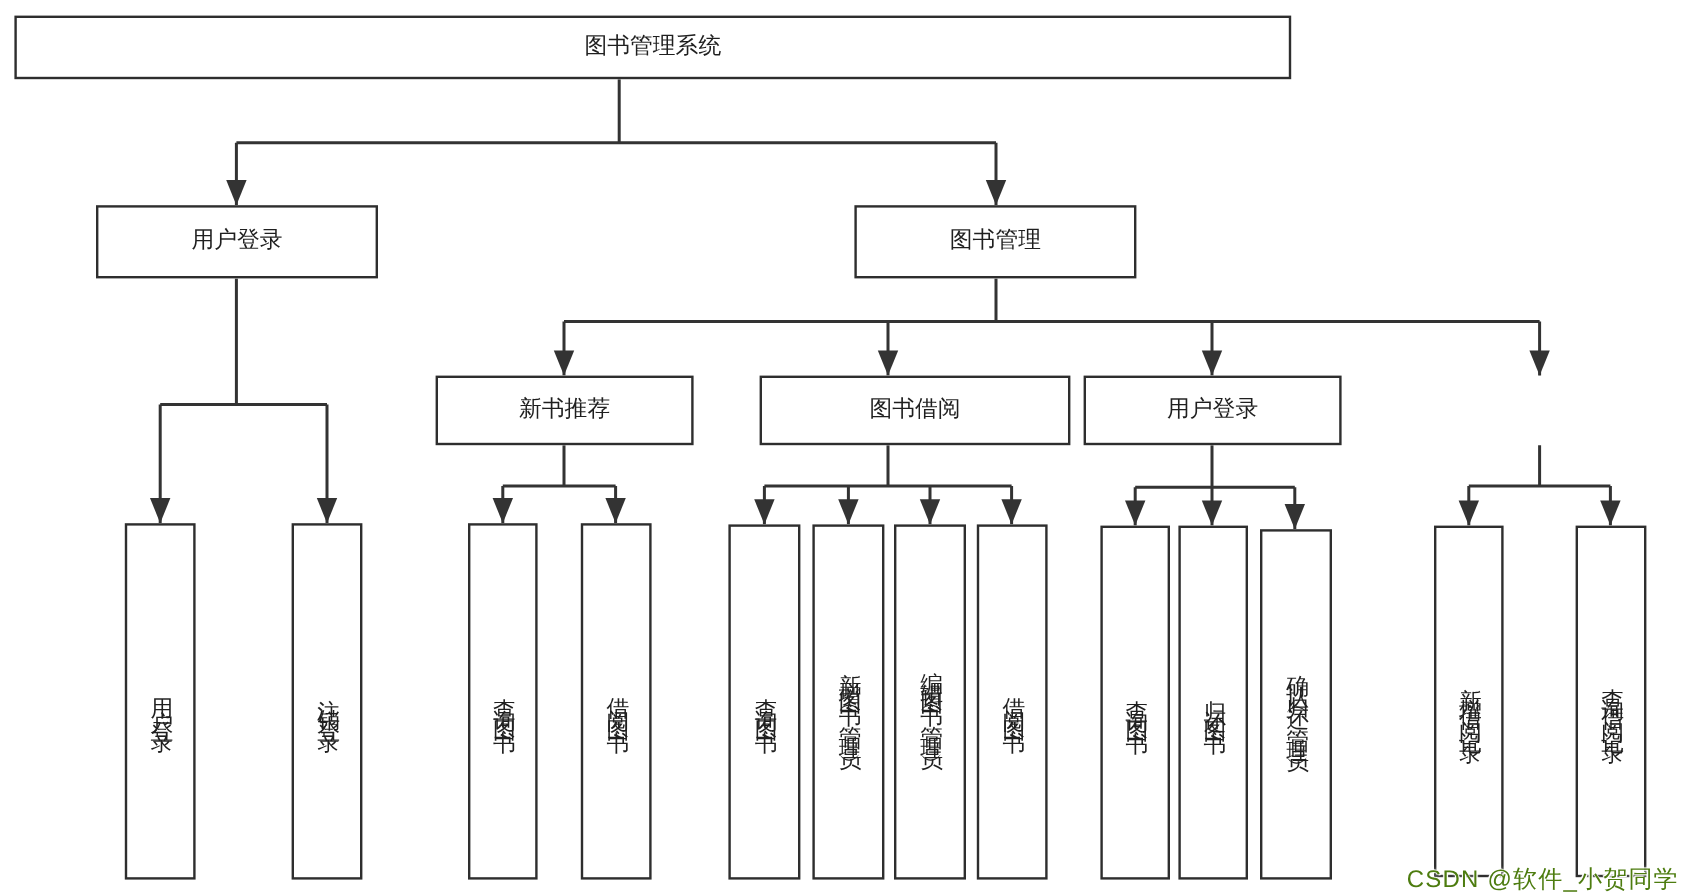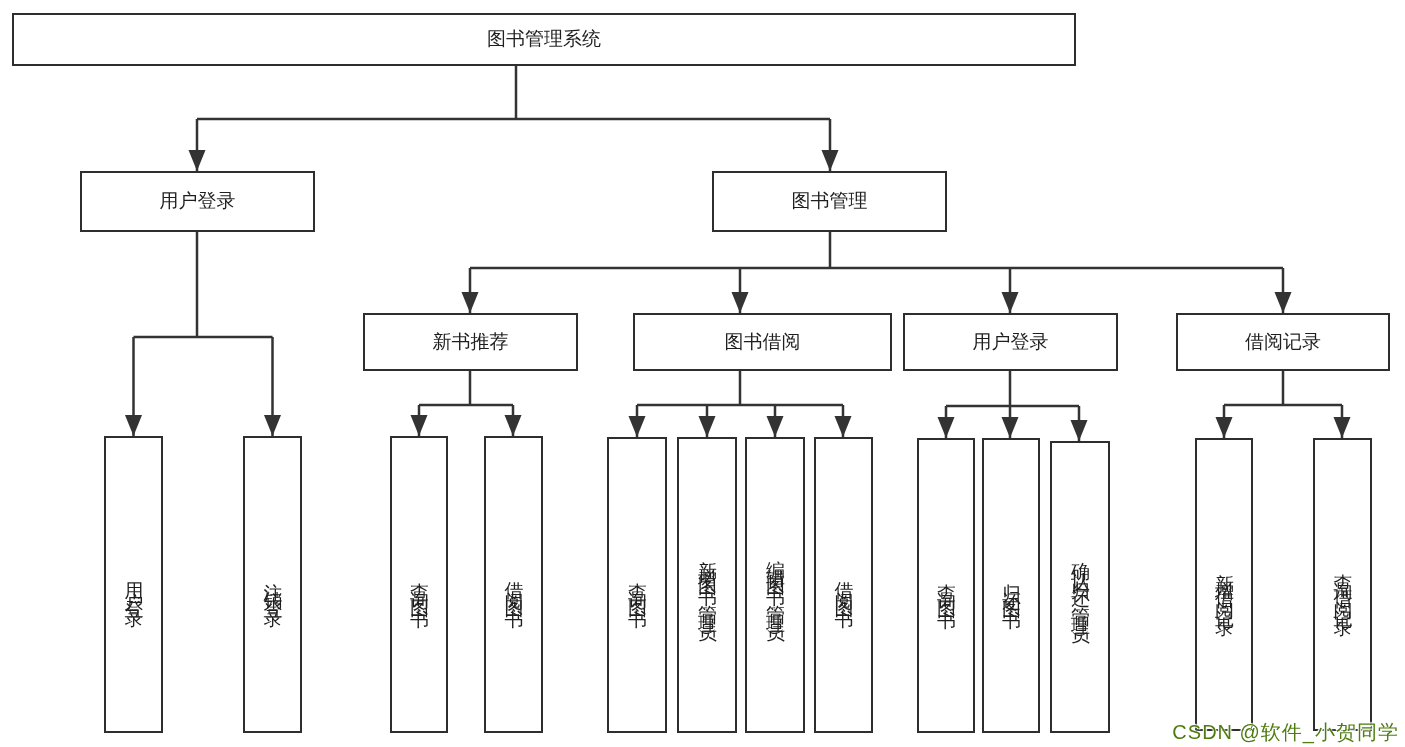--- a/index.html
+++ b/index.html
@@ -64,21 +64,20 @@
   </svg>
 
   <div class="node" style="left:12px;top:13px;width:1064px;height:53px;">图书管理系统</div>
 
   <div class="node" style="left:80px;top:171px;width:235px;height:61px;">用户登录</div>
   <div class="node" style="left:712px;top:171px;width:235px;height:61px;">图书管理</div>
 
   <div class="node" style="left:363px;top:313px;width:215px;height:58px;font-family:Liberation Serif, serif;">新书推荐</div>
   <div class="node" style="left:633px;top:313px;width:259px;height:58px;">图书借阅</div>
   <div class="node" style="left:903px;top:313px;width:215px;height:58px;">用户登录</div>
-  <div class="node" style="left:1176px;top:313px;width:214px;height:58px;">借阅记录</div>
 
   <div class="node vert" style="left:104px;top:436px;width:59px;height:297px;">用户登录</div>
   <div class="node vert" style="left:243px;top:436px;width:59px;height:297px;">注销登录</div>
 
   <div class="node vert" style="left:390px;top:436px;width:58px;height:297px;">查询图书</div>
   <div class="node vert" style="left:484px;top:436px;width:59px;height:297px;">借阅图书</div>
 
   <div class="node vert" style="left:607px;top:437px;width:60px;height:296px;">查询图书</div>
   <div class="node vert" style="left:677px;top:437px;width:60px;height:296px;">新增图书（管理员）</div>
   <div class="node vert" style="left:745px;top:437px;width:60px;height:296px;">编辑图书（管理员）</div>

